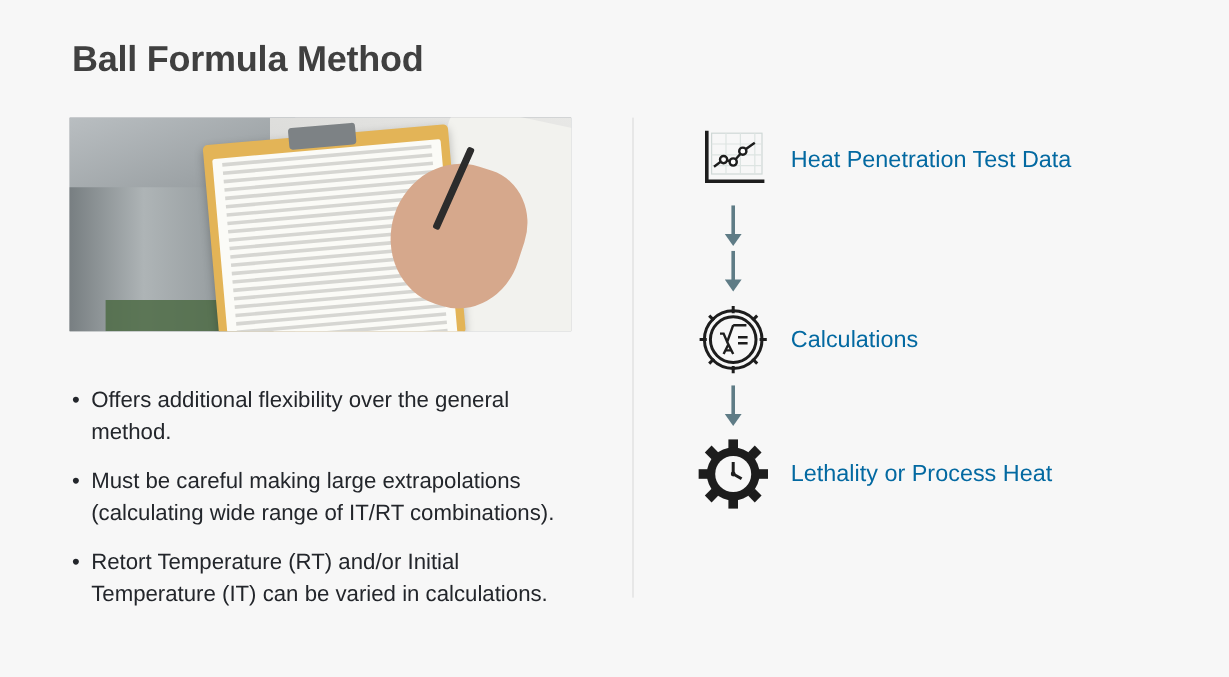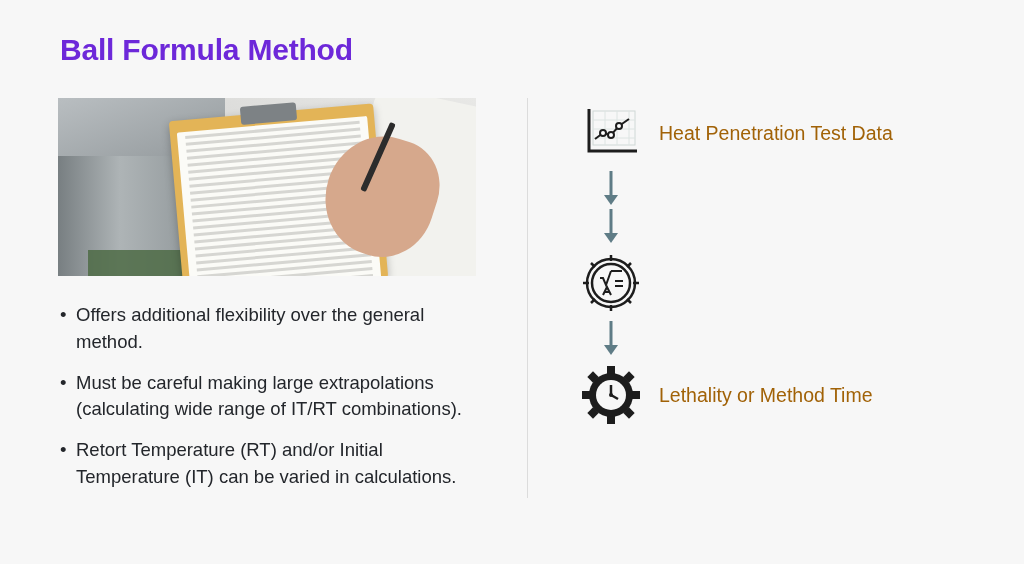--- a/index.html
+++ b/index.html
@@ -18,21 +18,21 @@
     width: 1024px;
     height: 564px;
     background: #f7f7f7;
   }
   .slide-title {
     position: absolute;
     left: 60px;
     top: 33px;
     font-size: 30px;
     font-weight: bold;
-    color: #6d28d9;
+    color: #404040;
     letter-spacing: -0.2px;
   }
 
   
   .left-col {
     position: absolute;
     left: 58px;
     top: 98px;
     width: 418px;
   }
@@ -134,21 +134,21 @@
     right: 95px;
     top: 22px;
     width: 6px;
     height: 74px;
     background: #2c2c2c;
     transform: rotate(24deg);
     border-radius: 2px;
   }
 
   .bullets {
-    margin-top: 26px;
+    margin-top: 44px;
     list-style: none;
     padding: 0;
   }
   .bullets li {
     position: relative;
     padding-left: 18px;
     font-size: 18.5px;
     line-height: 1.45;
     color: #23262b;
     margin-bottom: 14px;
@@ -186,21 +186,21 @@
   .flow-icon {
     width: 72px;
     min-width: 72px;
     height: 64px;
     display: flex;
     align-items: center;
     justify-content: center;
   }
   .flow-label {
     font-size: 19.5px;
-    color: #a16207;
+    color: #0369a1;
     margin-left: 12px;
   }
   .arrow-wrap {
     width: 72px;
     min-width: 72px;
     height: 38px;
     display: flex;
     align-items: center;
     justify-content: center;
   }
@@ -316,20 +316,21 @@
           <g stroke="#1d1d1d" stroke-width="2" fill="none">
             <path d="M18 24 L21 24 L24 31 L29 17"></path>
             <line x1="29" y1="17" x2="40" y2="17"></line>
             <line x1="33" y1="27" x2="41" y2="27"></line>
             <line x1="33" y1="32" x2="41" y2="32"></line>
             <path d="M21 41 L25 33 L29 41"></path>
             <line x1="22.5" y1="38" x2="27.5" y2="38"></line>
           </g>
         </svg>
       </div>
+      <div class="flow-label">Calculations</div>
     </div>
 
     <div class="arrow-wrap">
       <svg width="18" height="36" viewBox="0 0 18 36">
         <line x1="9" y1="0" x2="9" y2="26" stroke="#5f7c86" stroke-width="3"></line>
         <polygon points="9,34 2,24 16,24" fill="#5f7c86"></polygon>
       </svg>
     </div>
 
     <div class="flow-row">
@@ -345,17 +346,17 @@
             <rect x="43" y="7" width="8" height="8" transform="rotate(45 47 11)"></rect>
             <rect x="7" y="43" width="8" height="8" transform="rotate(45 11 47)"></rect>
           </g>
           <circle cx="29" cy="29" r="22" fill="#1d1d1d"></circle>
           <circle cx="29" cy="29" r="15" fill="#f7f7f7"></circle>
           <line x1="29" y1="29" x2="29" y2="19" stroke="#1d1d1d" stroke-width="2.5"></line>
           <line x1="29" y1="29" x2="36" y2="33" stroke="#1d1d1d" stroke-width="2.5"></line>
           <circle cx="29" cy="29" r="2" fill="#1d1d1d"></circle>
         </svg>
       </div>
-      <div class="flow-label">Lethality or Method Time</div>
+      <div class="flow-label">Lethality or Process Heat</div>
     </div>
 
   </div>
 </div>
 
 </body></html>

